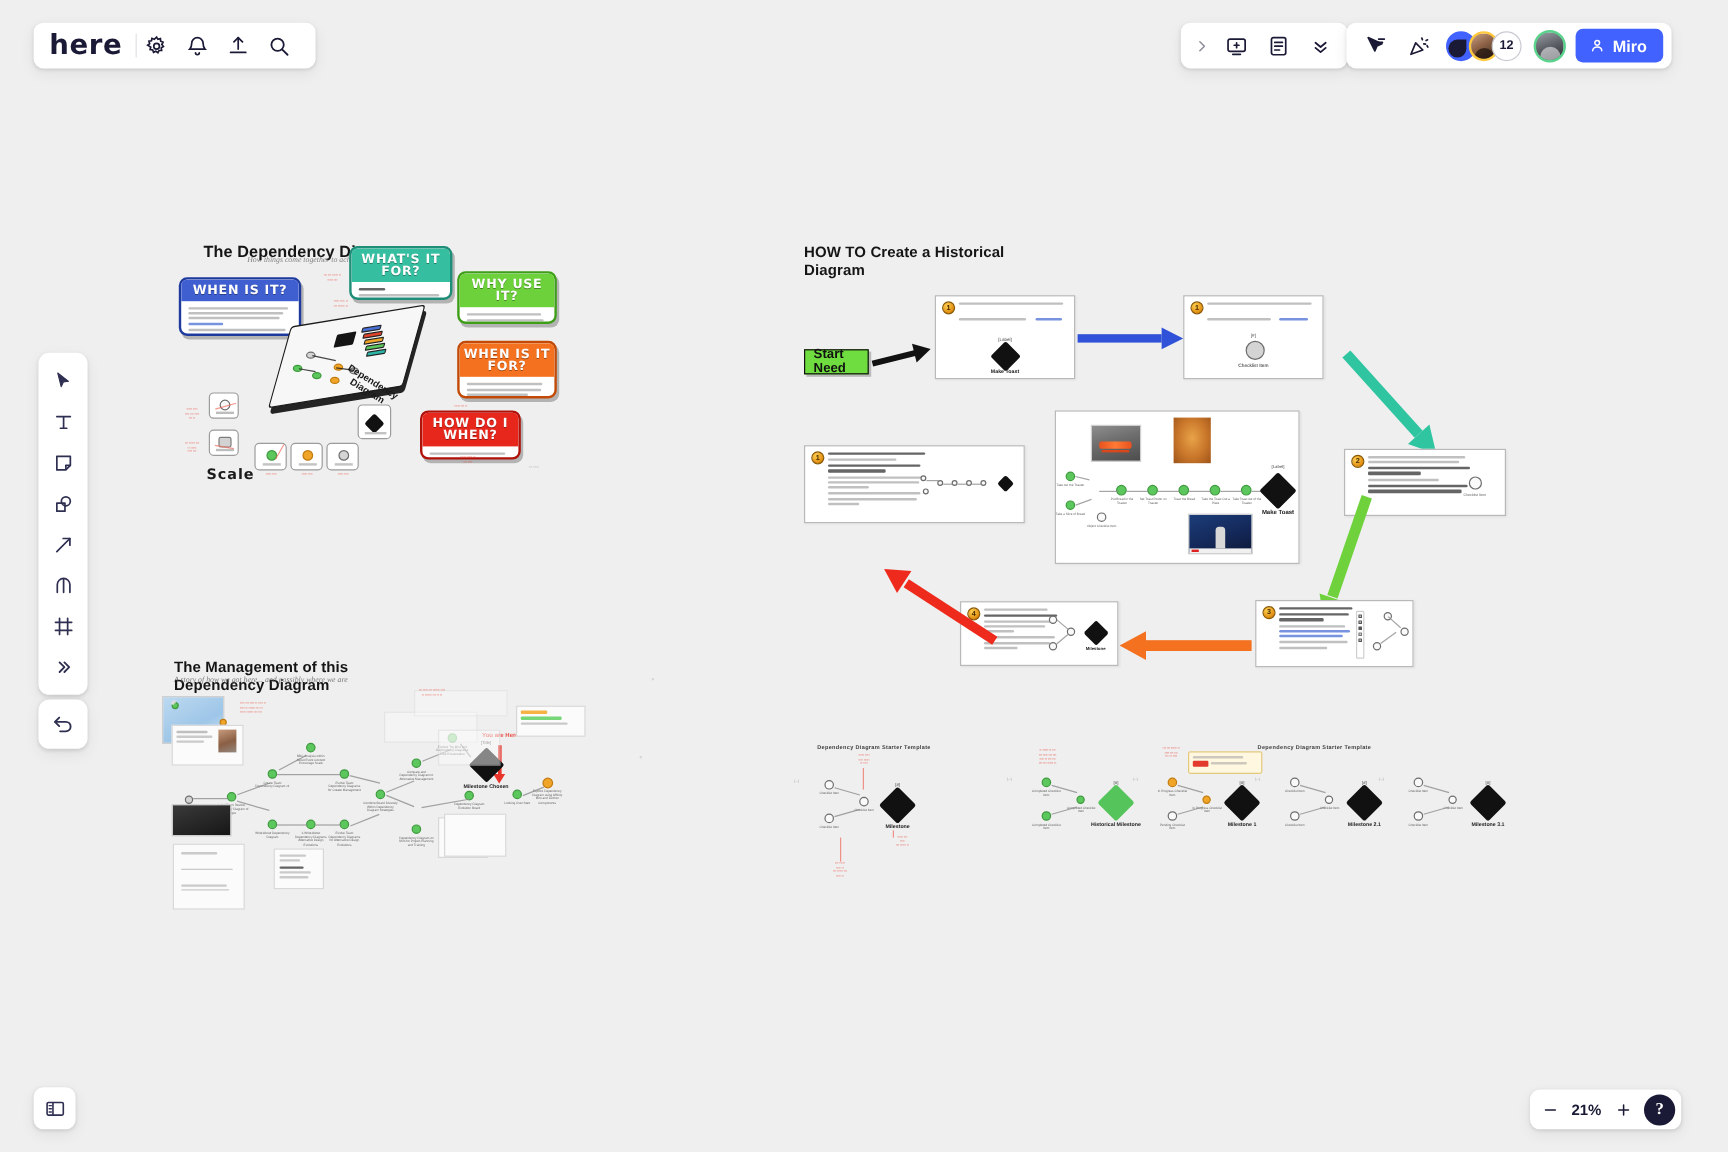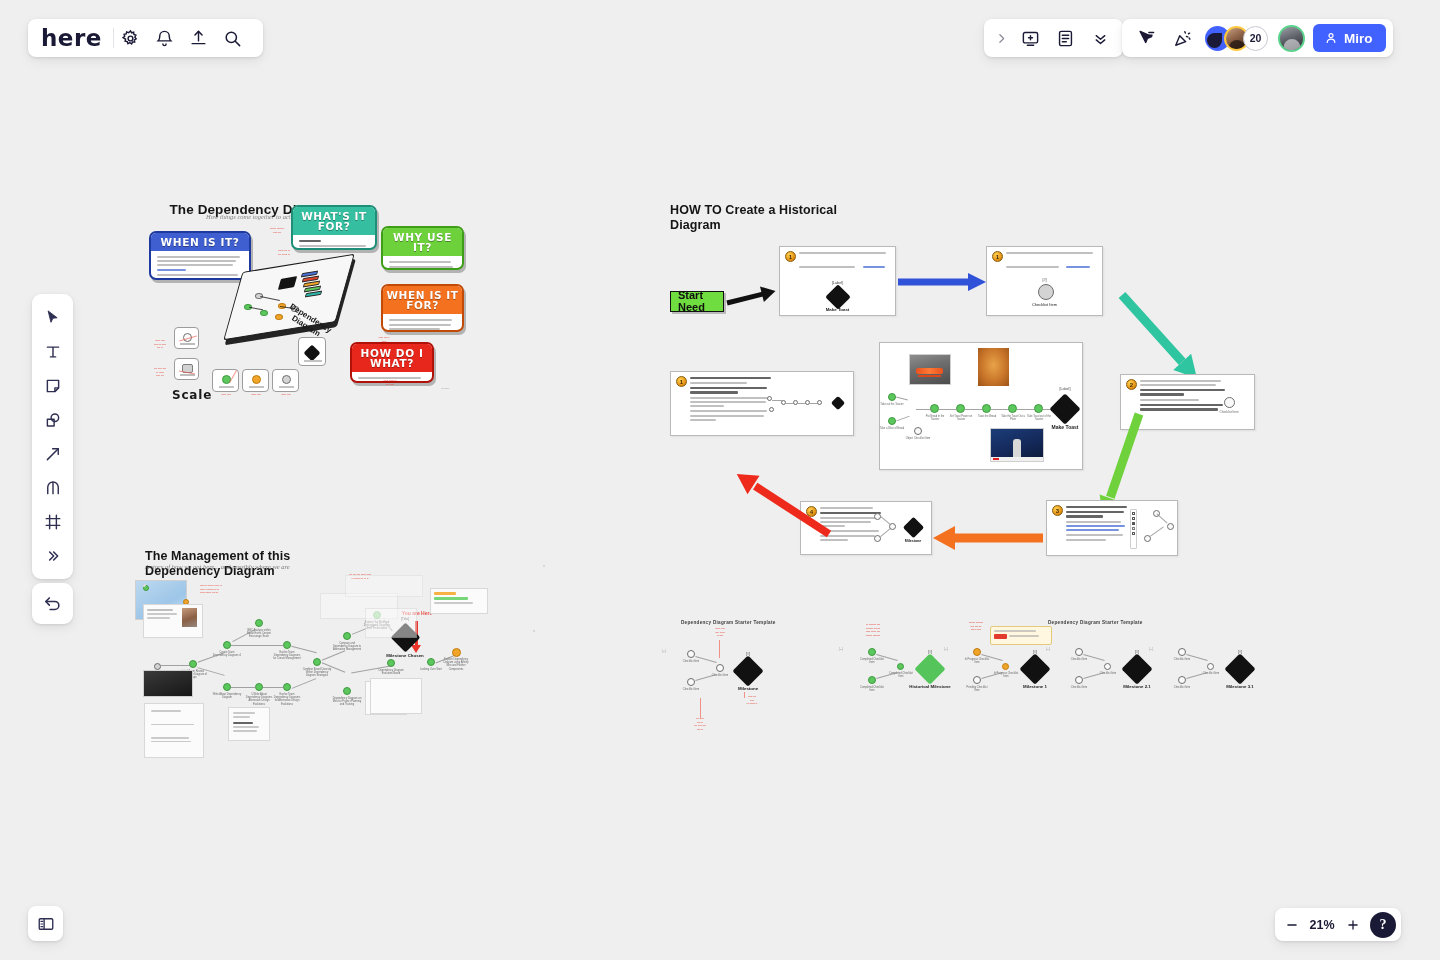--- a/index.html
+++ b/index.html
@@ -328,21 +328,21 @@
       <div class="hd" style="background:#f4711f;">WHEN IS IT FOR?</div>
       <div class="bd">
         <div class="ln" style="width:94%"></div>
         <div class="ln" style="width:92%; margin-top:2.5px"></div>
           <div class="ln" style="width:76%"></div>
 
       </div>
     </div>
 
     <div class="infocard" style="left:350px; top:342px; width:84px; height:41px; border-color:#b01109;">
-      <div class="hd" style="background:#e8271c;">HOW DO I WHAT?</div>
+      <div class="hd" style="background:#e8271c;">HOW DO I WHEN?</div>
       <div class="bd">
         <div class="ln" style="width:92%"></div>
           <div class="ln" style="width:80%"></div>
 
       </div>
     </div>
 
     <div class="iso-wrap" style="left:222px; top:250px; width:140px; height:100px;">
       <div class="iso-board" style="left:8px; top:16px; width:118px; height:62px;"></div>
       <div class="swatch" style="left:79px; top:22px; width:17px; height:4px; background:#4a6fd4; transform:skewY(-26deg) rotate(18deg);"></div>
@@ -916,21 +916,21 @@
   </div>
   <div class="ticon">
     <svg width="19" height="19" viewBox="0 0 24 24" fill="none" stroke="#1a1a36" stroke-width="1.8" stroke-linecap="round" stroke-linejoin="round">
       <path d="M3.5 20.5l5-12 7.5 7.5z"></path>
       <path d="M15 3.5l.6 1.6M19.5 6l1.5-.7M17 9.5l1.8.4M20.5 11.5l.8 1.4"></path>
     </svg>
   </div>
   <div class="av-stack">
     <div class="avatar av-blue"></div>
     <div class="avatar av-photo"></div>
-    <div class="avatar av-count">20</div>
+    <div class="avatar av-count">12</div>
   </div>
   <div class="avatar av-green"></div>
   <div class="share-btn">
     <svg width="14" height="14" viewBox="0 0 24 24" fill="none" stroke="#fff" stroke-width="2.1" stroke-linecap="round">
       <circle cx="12" cy="8" r="3.4"></circle>
         <path d="M5.5 19.5c0-3.6 2.9-5.5 6.5-5.5s6.5 1.9 6.5 5.5"></path>
     </svg>
     <span>Miro</span>
   </div>
 </div>

